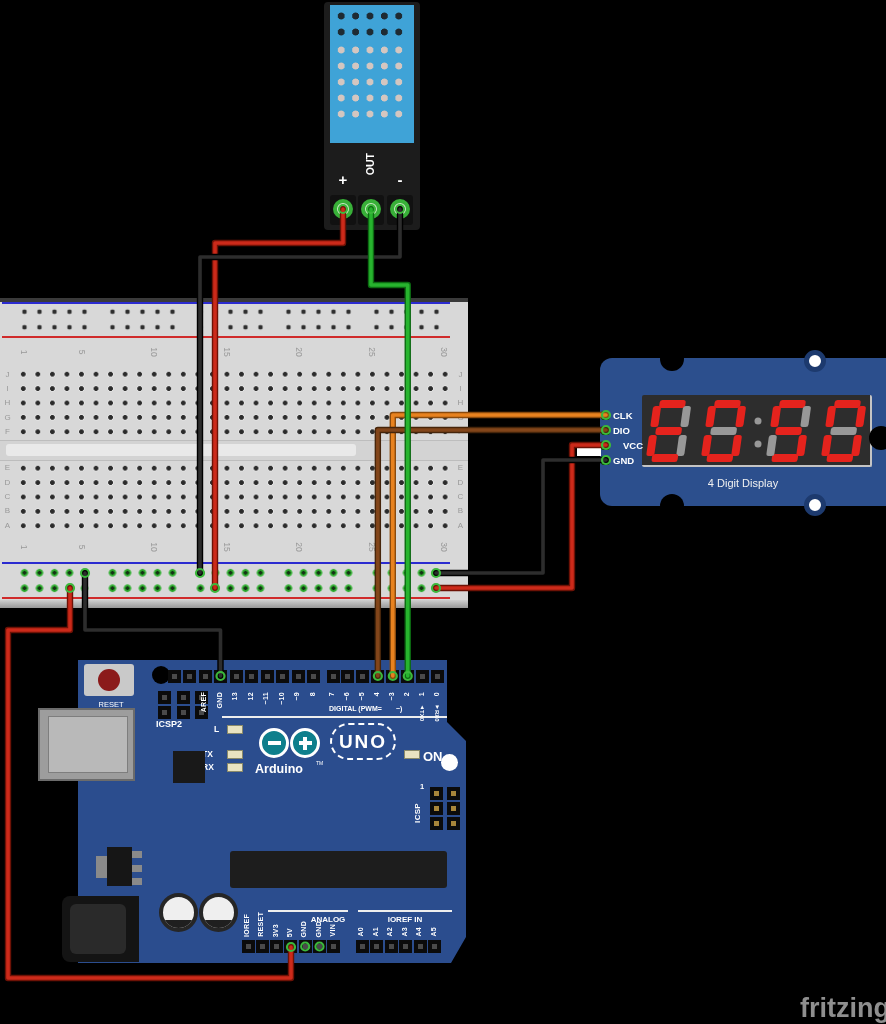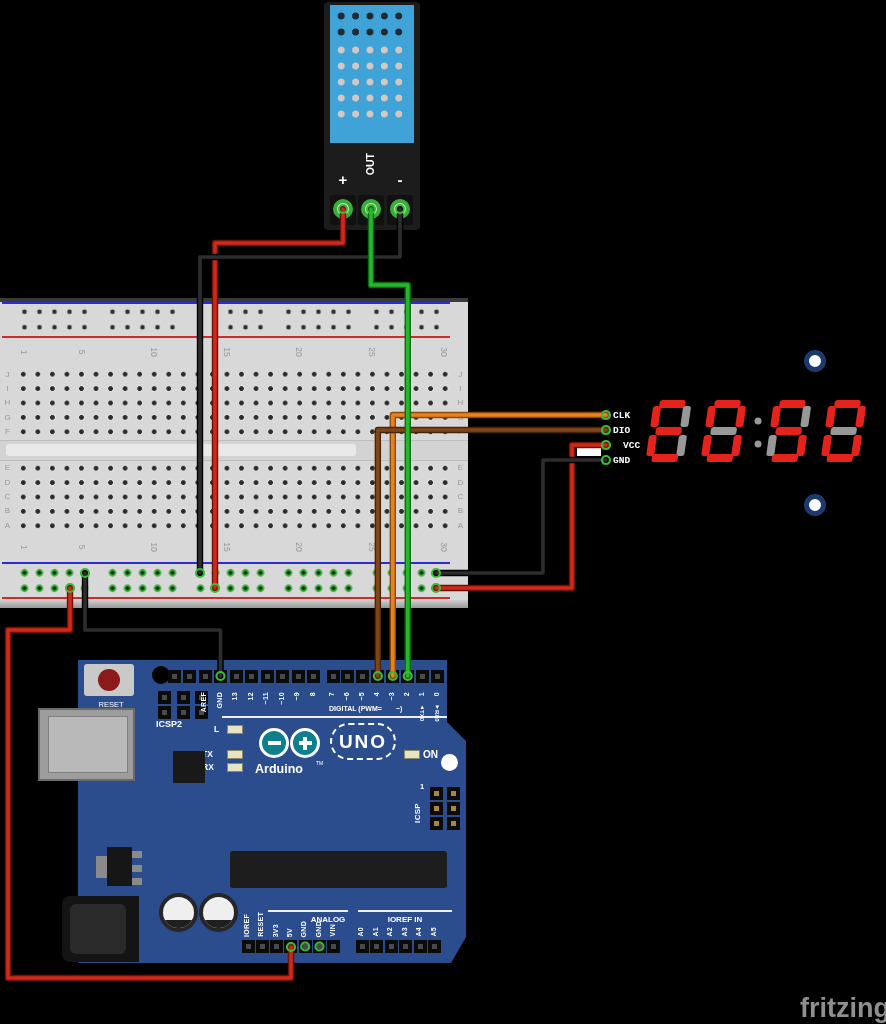--- a/index.html
+++ b/index.html
@@ -71,21 +71,21 @@
   
   #display{position:absolute;left:600px;top:358px;width:286px;height:148px;background:#2c4f8d;
            border-radius:12px 0 0 12px;}
   #screen{position:absolute;left:42px;top:37px;width:230px;height:72px;background:#2d2d2d;
           border-right:2px solid #c4c4c4;border-bottom:2px solid #c4c4c4;border-radius:2px;}
   .notch{position:absolute;width:24px;height:24px;border-radius:50%;background:#000;z-index:2;}
   .donut{position:absolute;width:22px;height:22px;border-radius:50%;background:#fff;
          border:5px solid #1d3a6e;z-index:2;}
   .dpad{position:absolute;width:9px;height:9px;background:#27962b;border:1px solid #0c4a0c;
         border-radius:2px;z-index:6;}
-  .dlab{position:absolute;color:#fff;font-size:9.5px;font-weight:bold;z-index:6;font-family:Liberation Mono, monospace;}
+  .dlab{position:absolute;color:#fff;font-size:9.5px;font-weight:bold;z-index:6;}
   #display-caption{position:absolute;left:40px;top:119px;width:206px;text-align:center;
                    font-size:11px;color:#f0f0f0;}
 
   
   #dht{position:absolute;left:324px;top:2px;width:96px;height:228px;background:#1c1c1c;border-radius:4px;}
   #dht .body{position:absolute;left:6px;top:3px;width:84px;height:138px;background:#3fa3d7;}
   .dht-grid{position:absolute;left:10px;width:72px;
     background-size:14.4px 16px;}
   .dht-grid.dark{top:6px;height:32px;
     background-image:radial-gradient(circle,#1e2b33 3.2px,rgba(0,0,0,0) 3.8px);}
@@ -145,21 +145,21 @@
     <div style="position:absolute;left:95px;top:91px;width:32px;height:32px;background:#191919;"></div>
 
     <div class="logo-c minus" style="left:181px;top:68px;"></div>
     <div class="logo-c plus" style="left:212px;top:68px;"></div>
     <div class="silk" style="left:177px;top:102px;font-size:12.5px;font-weight:600;">Arduino</div>
     <div class="silk" style="left:238px;top:100px;font-size:5px;">TM</div>
     <div id="uno-oval" style="left:252px;top:63px;">
       <span>UNO</span>
     </div>
 
-    <div class="silk" style="left:345px;top:89px;font-size:10px;font-weight:bold;">ON</div>
+    <div class="silk" style="left:345px;top:89px;font-size:13px;font-weight:bold;">ON</div>
     <div class="led" style="left:326px;top:90px;"></div>
     <div class="hole" style="left:363px;top:94px;width:17px;height:17px;background:#fff;"></div>
 
     <div class="silk" style="left:342px;top:122px;font-size:7.5px;font-weight:bold;">1</div>
     <div class="vlab" style="left:335px;top:143px;font-size:8px;">ICSP</div>
 
     <div style="position:absolute;left:152px;top:191px;width:217px;height:37px;background:#1d1d1d;border-radius:3px;"></div>
 
     <div style="position:absolute;left:18px;top:196px;width:13px;height:22px;background:#8a8a8a;"></div>
     <div style="position:absolute;left:29px;top:187px;width:25px;height:39px;background:#161616;"></div>
@@ -180,20 +180,24 @@
     <div class="silk" style="left:290px;top:255px;width:74px;text-align:center;font-size:8px;font-weight:bold;">IOREF IN</div>
   </div>
 
   <div id="usb">
       <div class="inner"></div>
     </div>
   <div id="jack">
       <div class="inner"></div>
     </div>
 
+  <div id="display">
+    <div id="screen"></div>
+    <div id="display-caption">4 Digit Display</div>
+  </div>
   <div class="notch" style="left:660px;top:347px;"></div>
   <div class="notch" style="left:660px;top:494px;"></div>
   <div class="notch" style="left:869px;top:426px;"></div>
   <div class="donut" style="left:804px;top:350px;"></div>
   <div class="donut" style="left:804px;top:494px;"></div>
   <div id="silk-mark"></div>
 
   <div id="dht">
     <div class="body"></div>
     <div class="dht-grid dark"></div>

